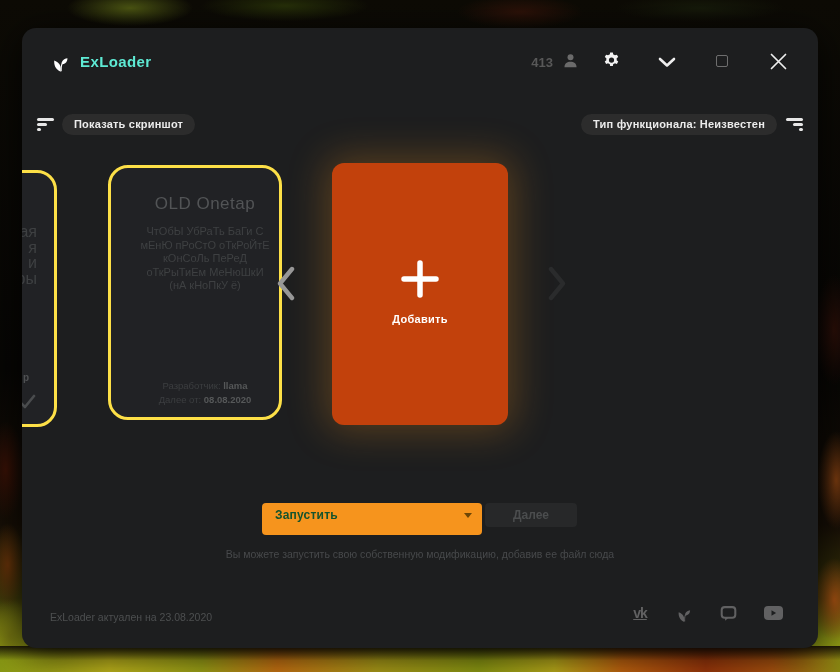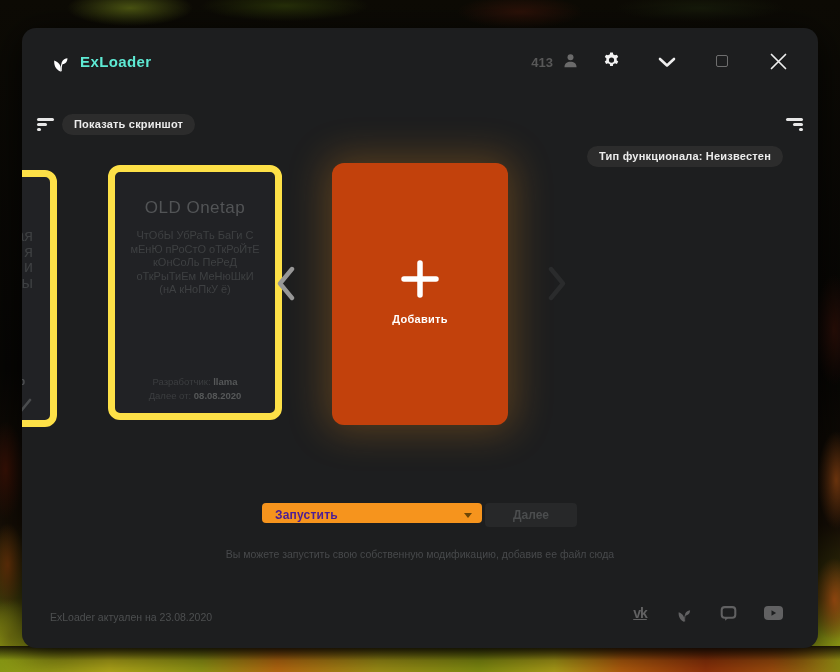--- a/index.html
+++ b/index.html
@@ -52,24 +52,24 @@
   .sort-icon .bar { position:absolute; height:2.6px; border-radius:2px; background:#e6e6e6; }
   .sort-left  .bar { left:0; }
   .sort-right .bar { right:0; }
   .b1 { top:0;    width:17px; }
   .b2 { top:5px;  width:10px; }
   .b3 { top:10px; width:4px;  }
   .pill { position:absolute; top:86px; height:21px; background:#2c2c2c; border-radius:10.5px;
     color:#ececec; font-size:11px; font-weight:700; letter-spacing:0.2px;
     line-height:21px; padding:0 12px; cursor:pointer; white-space:nowrap; }
   .pill-screenshot { left:40px; }
-  .pill-functype { right:35px;margin-top:32px; }
-
-  
-  .card { position:absolute; background:#212225; border:7px solid #fde047; border-radius:12px; }
+  .pill-functype { right:41px; }
+
+  
+  .card { position:absolute; background:#212225; border:3px solid #fde047; border-radius:20px;padding-left:10px; }
   .card-partial { left:-141px; top:142px; width:176px; height:257px; }
   .frag-block { position:absolute; right:17px; top:51px; text-align:right;
     font-size:16px; line-height:15.5px; color:#3e4042; }
   .frag-bottom { position:absolute; right:25px; top:199px; font-size:10px; font-weight:700; color:#4e5052; }
   .frag-check { position:absolute; right:18px; top:221px; }
 
   .card-mod { left:86px; top:137px; width:174px; height:255px; cursor:pointer; }
   .mod-title { position:absolute; top:26px; width:100%; text-align:center;
     font-size:17px; font-weight:500; color:#525456; letter-spacing:0.5px; }
   .mod-desc { position:absolute; top:57px; width:100%; text-align:center;
@@ -84,23 +84,23 @@
     box-shadow:0 0 38px 6px rgba(246,148,29,0.28); }
   .plus-wrap { position:absolute; left:50%; top:95px; transform:translateX(-50%); }
   .add-label { position:absolute; top:150px; width:100%; text-align:center;
     font-size:11px; font-weight:700; color:#ffffff; letter-spacing:0.3px; }
 
   .nav-arrow { position:absolute; top:238px; cursor:pointer; }
   .arrow-prev { left:254px; }
   .arrow-next { left:526px; }
 
   
-  .btn-launch { position:absolute; left:240px; top:475px; width:220px; height:20px;
+  .btn-launch { position:absolute; left:240px; top:475px; width:220px; height:32px;
     background:#f6941d; border-radius:4px; cursor:pointer;
-    color:#4c1d95; font-size:12px; font-weight:700; letter-spacing:0.2px; line-height:24px;
+    color:#14532d; font-size:12px; font-weight:700; letter-spacing:0.2px; line-height:24px;
     padding-left:13px; }
   .launch-caret { position:absolute; right:10px; top:10px; width:0; height:0;
     border-left:4.5px solid transparent; border-right:4.5px solid transparent;
     border-top:5px solid #6e4606; }
   .btn-next { position:absolute; left:463px; top:475px; width:92px; height:24px;
     background:#272829; border-radius:4px; cursor:pointer; text-align:center;
     color:#4b4d4e; font-size:12px; font-weight:700; line-height:24px; }
   .hint { position:absolute; top:520px; width:100%; text-align:center;
     font-size:10.5px; color:#47494b; }
 

